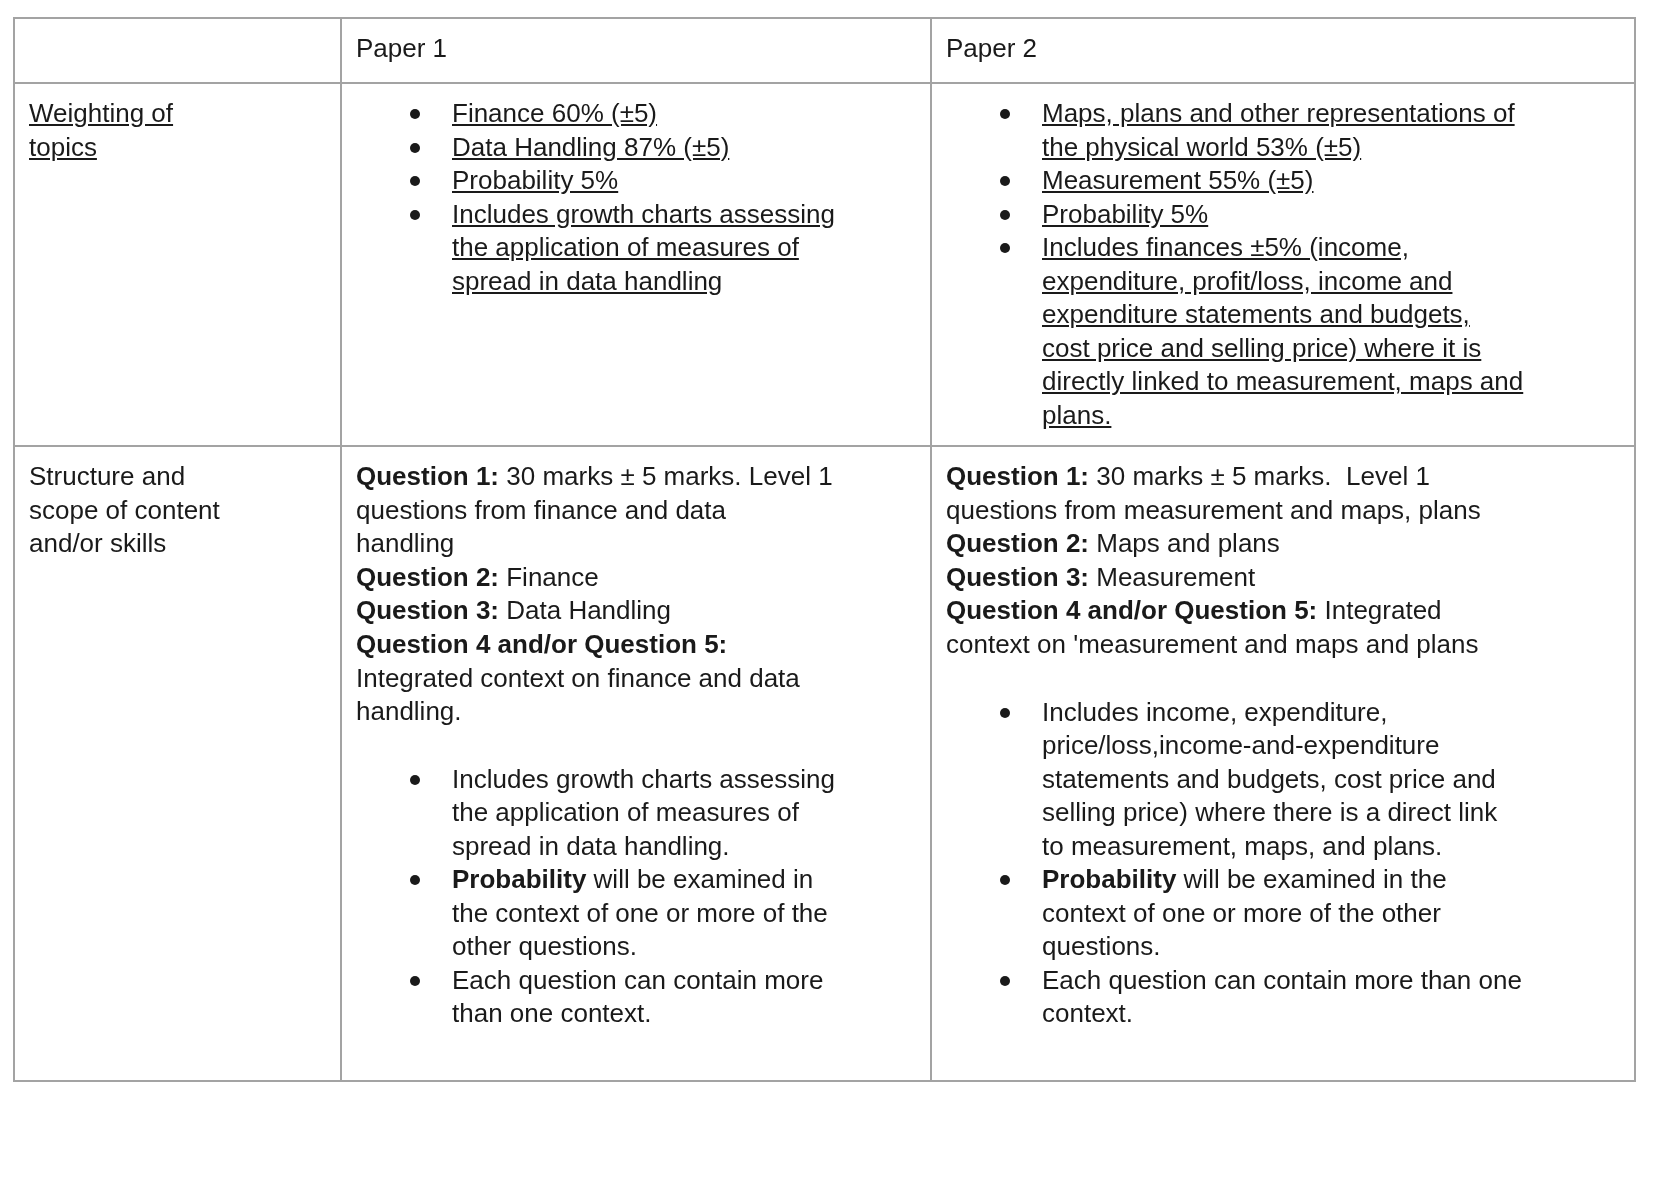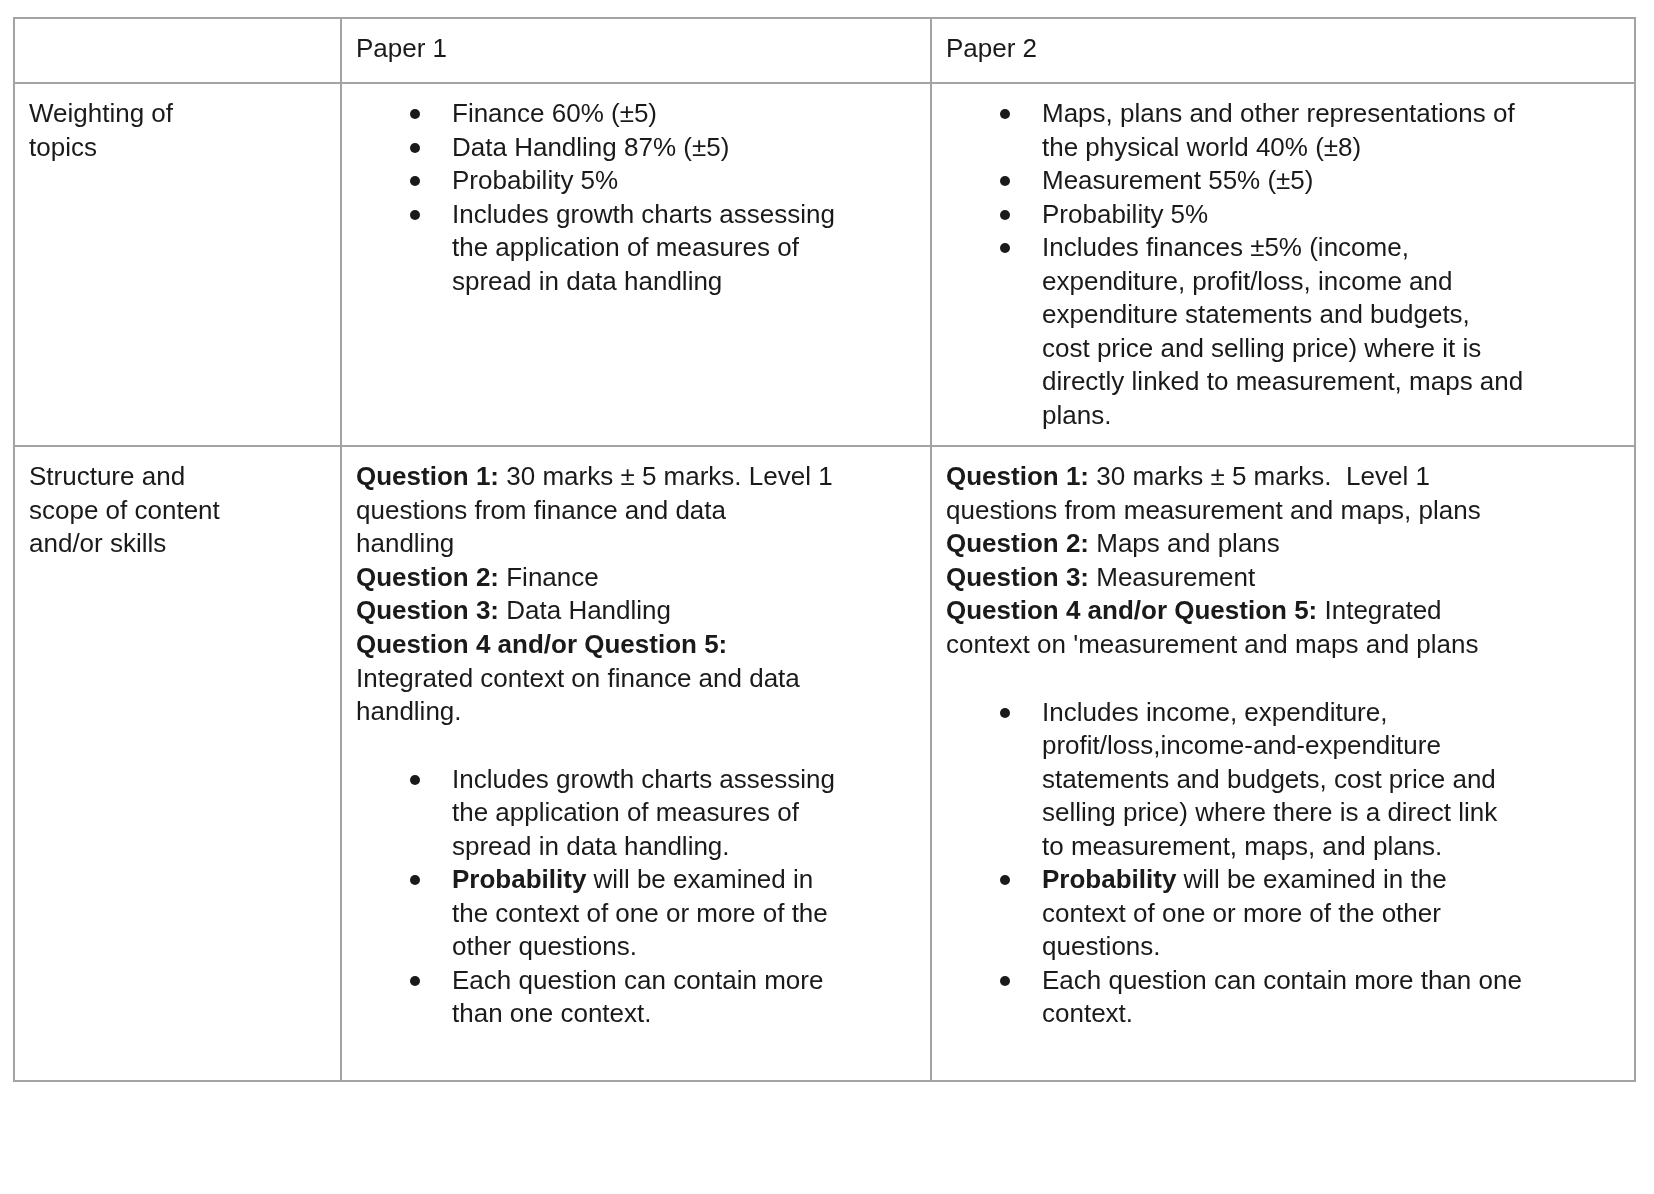--- a/index.html
+++ b/index.html
@@ -21,21 +21,21 @@
     vertical-align: top;
     text-align: left;
     padding: 13px 14px;
     font-size: 26px;
     line-height: 1.29;
     font-weight: normal;
     overflow: hidden;
     margin-left: 25px;
   }
   tr.r-header  { height: 65px; }
-  tr.r-weight  { height: 352px; }
+  tr.r-weight  { height: 352px; text-decoration: underline; }
   tr.r-struct  { height: 635px; }
   tr.r-note    { height: 64px; }
   .col-head    { font-weight: bold; }
   .row-label   { font-weight: bold; white-space: pre-wrap; }
   .para        { white-space: pre-wrap; margin: 0; }
   .para b      { font-weight: bold; }
   .bullets     { padding-left: 96px; }
   .bullet-item { position: relative; white-space: pre-wrap; }
   .bullet-item b { font-weight: bold; }
   .bullet-item::before {
@@ -74,21 +74,21 @@
             <div class="bullet-item">Data Handling 87% (±5)</div>
             <div class="bullet-item">Probability 5%</div>
             <div class="bullet-item">Includes growth charts assessing
 the application of measures of
 spread in data handling</div>
           </div>
       </td>
       <td>
         <div class="bullets">
             <div class="bullet-item">Maps, plans and other representations of
-the physical world 40% (±8)</div>
+the physical world 53% (±5)</div>
             <div class="bullet-item">Measurement 55% (±5)</div>
             <div class="bullet-item">Probability 5%</div>
             <div class="bullet-item">Includes finances ±5% (income,
 expenditure, profit/loss, income and
 expenditure statements and budgets,
 cost price and selling price) where it is
 directly linked to measurement, maps and
 plans.</div>
           </div>
       </td>
@@ -124,21 +124,21 @@
         <div>
             <div class="para"><b>Question 1:</b> 30 marks ± 5 marks.  Level 1
 questions from measurement and maps, plans</div>
             <div class="para"><b>Question 2:</b> Maps and plans</div>
             <div class="para"><b>Question 3:</b> Measurement</div>
             <div class="para"><b>Question 4 and/or Question 5:</b> Integrated
 context on 'measurement and maps and plans</div>
           </div>
         <div class="bullets gap-above">
             <div class="bullet-item">Includes income, expenditure,
-profit/loss,income-and-expenditure
+price/loss,income-and-expenditure
 statements and budgets, cost price and
 selling price) where there is a direct link
 to measurement, maps, and plans.</div>
             <div class="bullet-item"><b>Probability</b> will be examined in the
 context of one or more of the other
 questions.</div>
             <div class="bullet-item">Each question can contain more than one
 context.</div>
           </div>
       </td>

